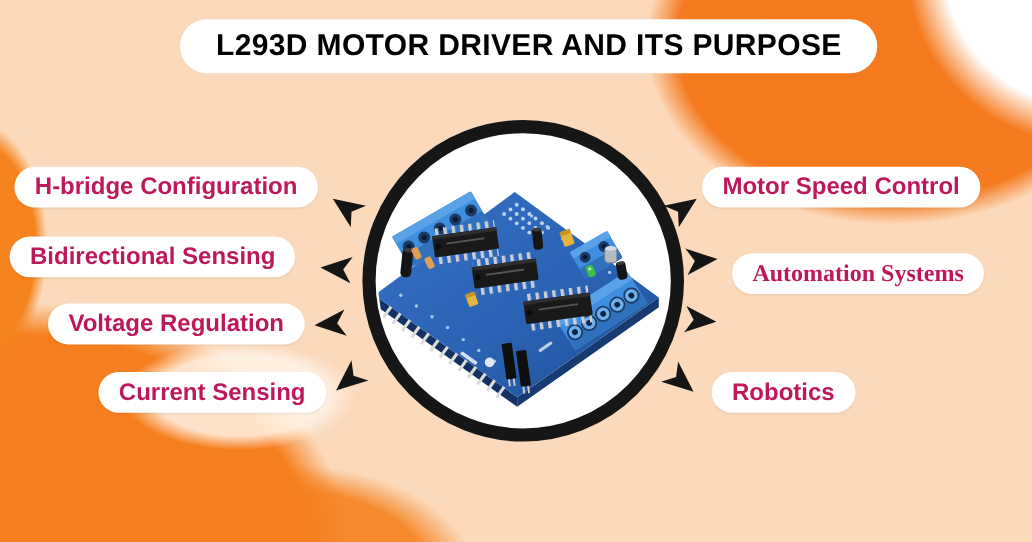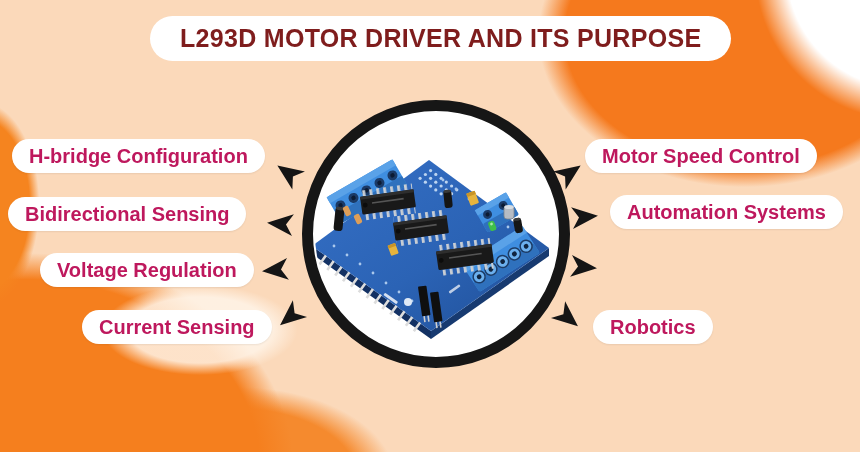--- a/index.html
+++ b/index.html
@@ -27,21 +27,21 @@
     line-height:1;
     padding:7px 17px;
     white-space:nowrap;
     z-index:3;
     box-shadow:0 1px 2px rgba(0,0,0,0.07);
   }
   .title-pill{
     position:absolute;
     left:150px;top:16px;
     background:#ffffff;
-    color:#7f1d1d;
+    color:#000000;
     border-radius:999px;
     font-weight:800;
     font-size:25px;
     letter-spacing:0.3px;
     line-height:1;
     padding:10px 30px;
     white-space:nowrap;
     z-index:3;
   }
   .center-circle{
@@ -261,16 +261,16 @@
       <path d="M0 0 L26 11 L0 22 L7 11 Z" transform="translate(568 318) rotate(40) translate(-13 -11)"></path>
     </g>
   </svg>
 
   <div class="pill" style="left:12px;top:139px;">H-bridge Configuration</div>
   <div class="pill" style="left:8px;top:197px;">Bidirectional Sensing</div>
   <div class="pill" style="left:40px;top:253px;">Voltage Regulation</div>
   <div class="pill" style="left:82px;top:310px;">Current Sensing</div>
 
   <div class="pill" style="left:585px;top:139px;">Motor Speed Control</div>
-  <div class="pill" style="left:610px;top:195px;">Automation Systems</div>
+  <div class="pill" style="left:610px;top:211px;font-family:Liberation Serif, serif;">Automation Systems</div>
   <div class="pill" style="left:593px;top:310px;">Robotics</div>
 
 </div>
 
 </body></html>

